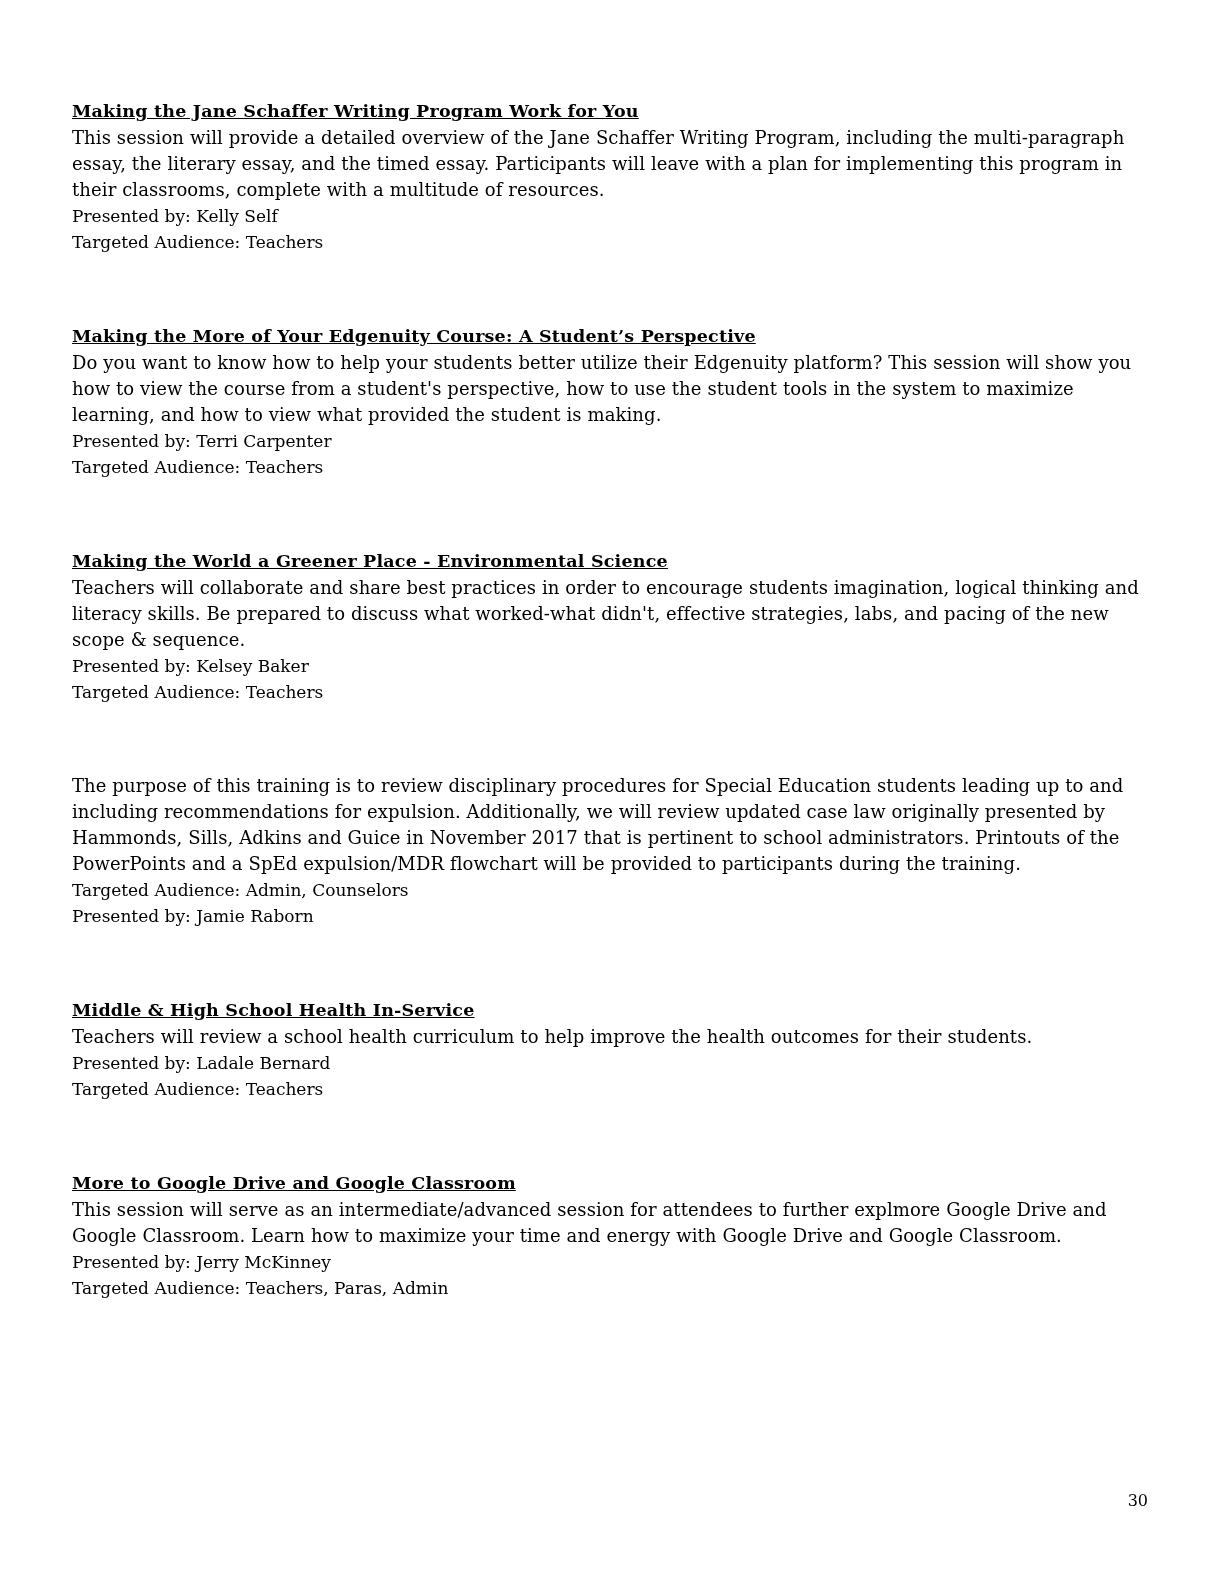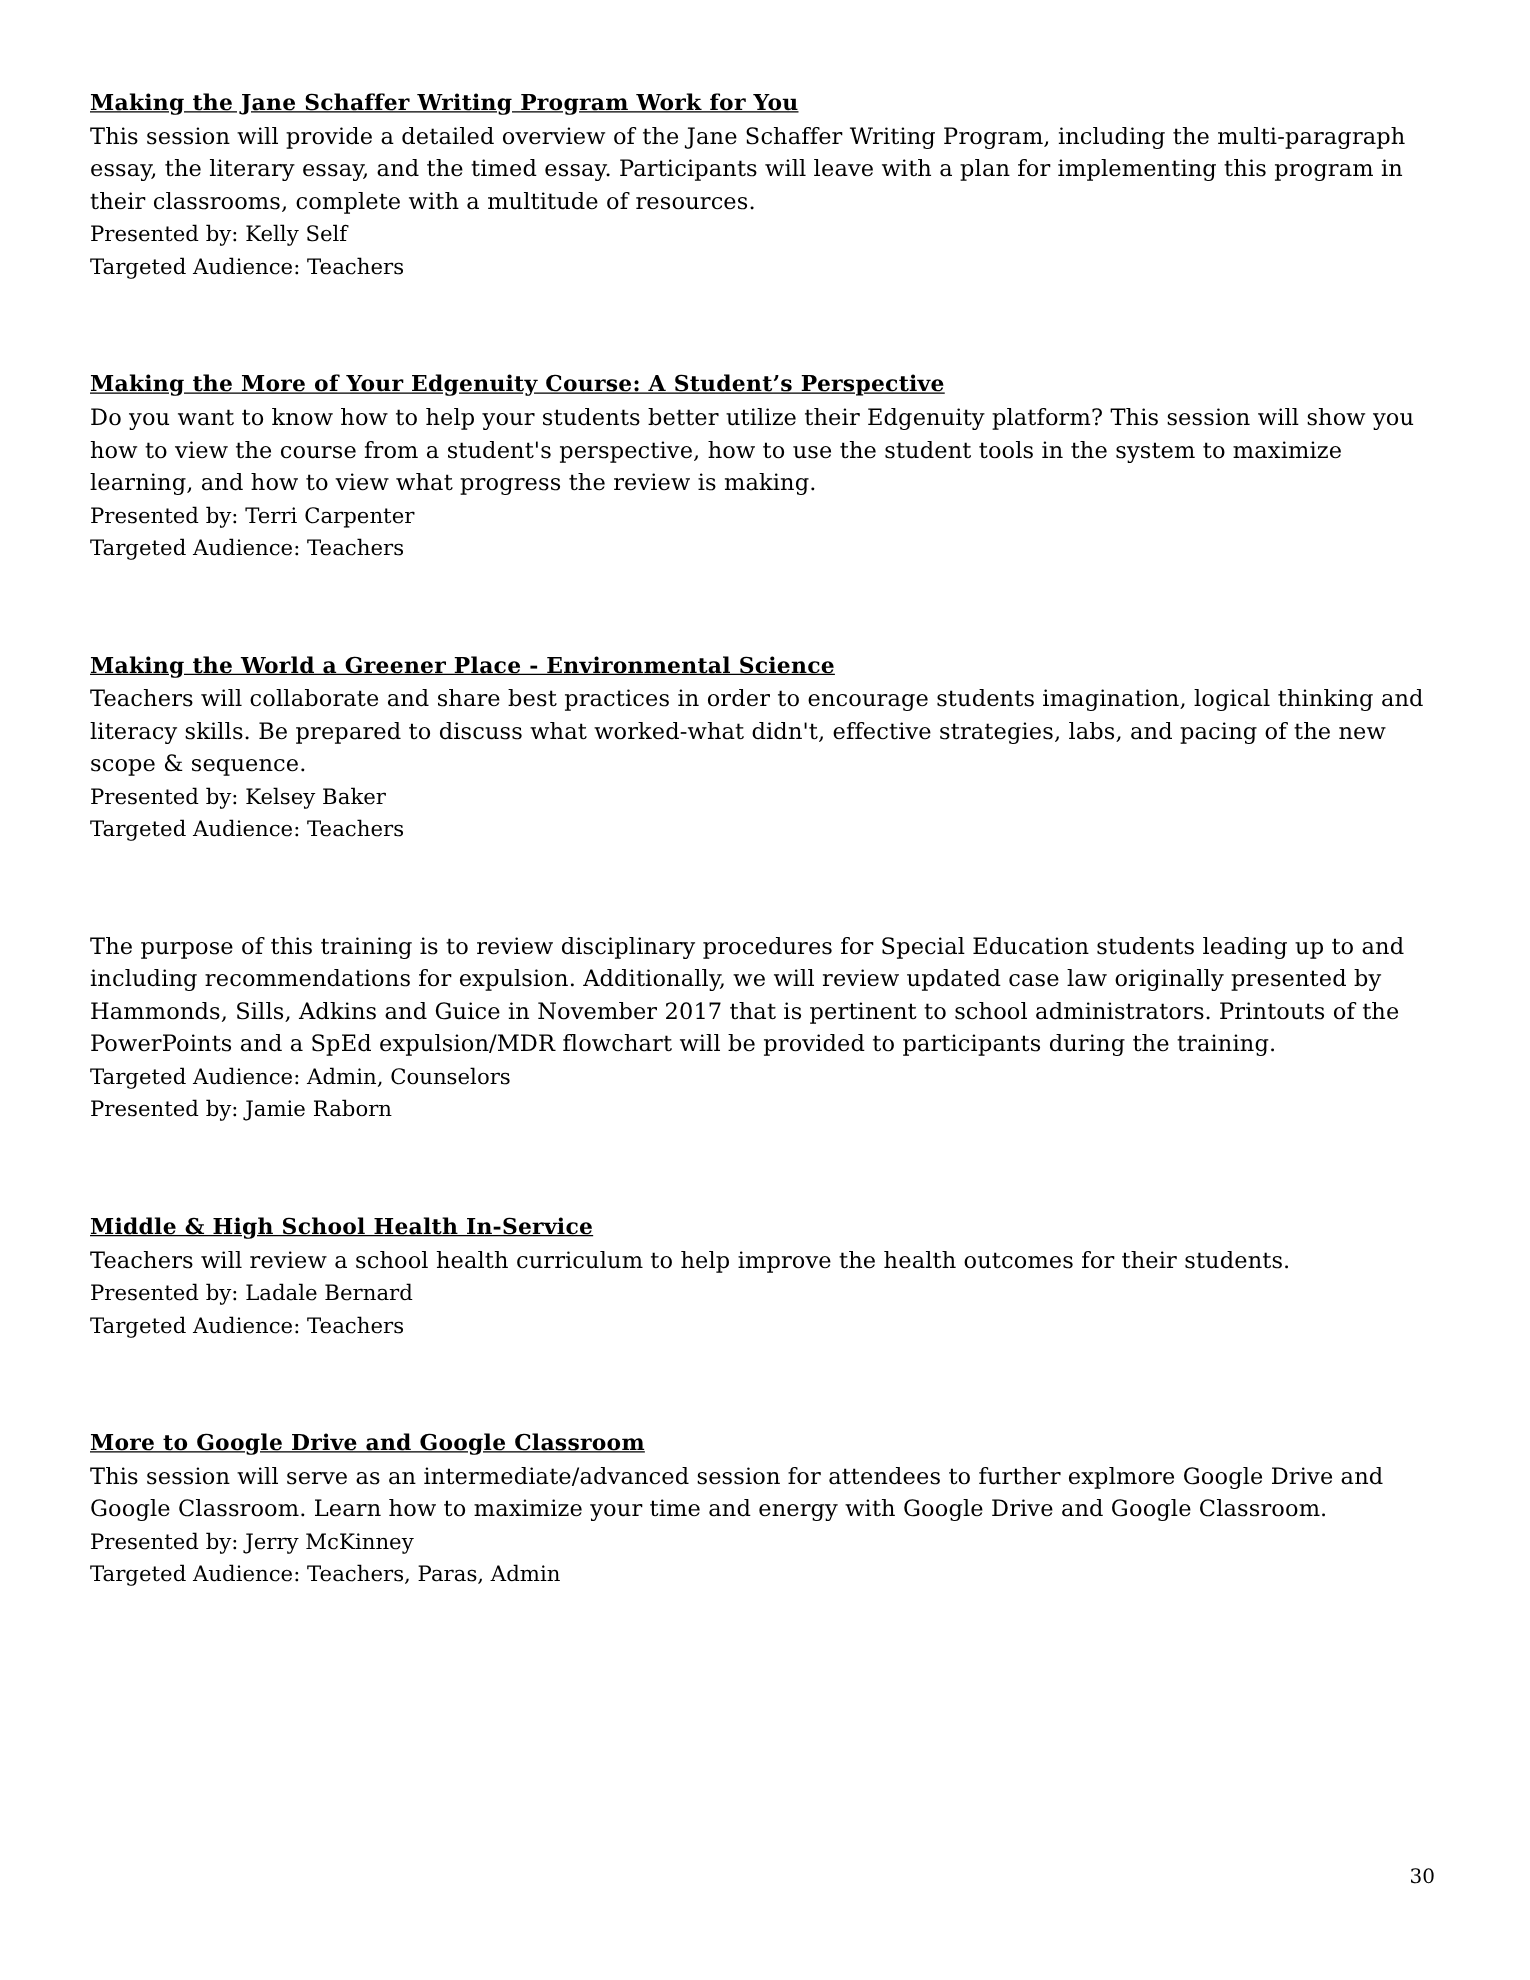--- a/index.html
+++ b/index.html
@@ -11,21 +11,21 @@
     height: 1584px;
     position: relative;
     font-family: "DejaVu Serif", "Liberation Serif", serif;
     color: #000000;
   }
   .page {
     position: absolute;
     top: 0; left: 0;
     width: 1224px;
     height: 1584px;
-    padding: 70px 76px 40px 72px;
+    padding: 98px 76px 40px 72px;
     overflow: hidden;
   }
   .session {
     margin-bottom: 68px;
   }
   .session-title {
     font-size: 17.5px;
     font-weight: bold;
     text-decoration: underline;
     line-height: 26px;
@@ -60,21 +60,21 @@
     <div class="session-title">Making the Jane Schaffer Writing Program Work for You</div>
     <div class="session-desc">This session will provide a detailed overview of the Jane Schaffer Writing Program, including the multi-paragraph essay, the literary essay, and the timed essay. Participants will leave with a plan for implementing this program in their classrooms, complete with a multitude of resources.</div>
     <div class="session-meta">
       <span class="meta-line">Presented by: Kelly Self</span>
       <span class="meta-line">Targeted Audience: Teachers</span>
     </div>
   </div>
 
   <div class="session">
     <div class="session-title">Making the More of Your Edgenuity Course: A Student’s Perspective</div>
-    <div class="session-desc">Do you want to know how to help your students better utilize their Edgenuity platform? This session will show you how to view the course from a student's perspective, how to use the student tools in the system to maximize learning, and how to view what progress the review is making.</div>
+    <div class="session-desc">Do you want to know how to help your students better utilize their Edgenuity platform? This session will show you how to view the course from a student's perspective, how to use the student tools in the system to maximize learning, and how to view what provided the student is making.</div>
     <div class="session-meta">
       <span class="meta-line">Presented by: Terri Carpenter</span>
       <span class="meta-line">Targeted Audience: Teachers</span>
     </div>
   </div>
 
   <div class="session">
     <div class="session-title">Making the World a Greener Place - Environmental Science</div>
     <div class="session-desc">Teachers will collaborate and share best practices in order to encourage students imagination, logical thinking and literacy skills.  Be prepared to discuss what worked-what didn't, effective strategies, labs, and pacing of the new scope &amp; sequence.</div>
     <div class="session-meta">

